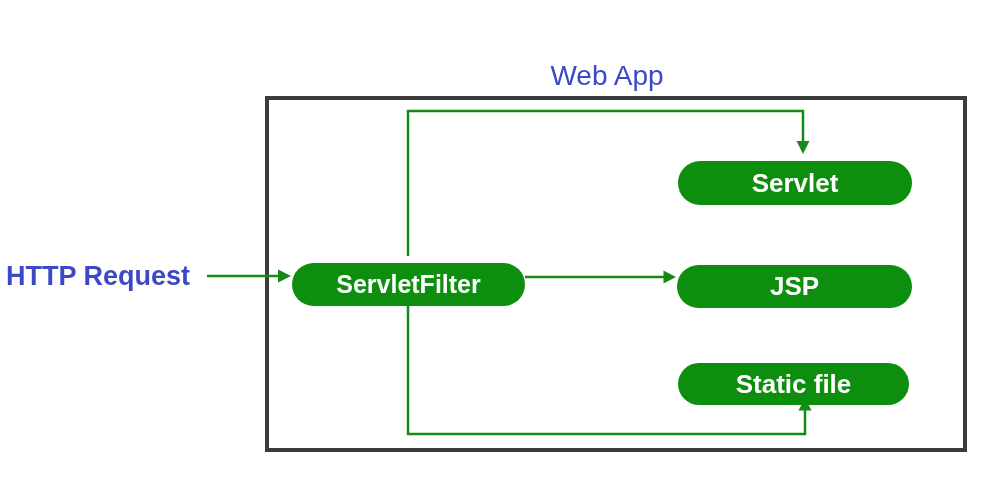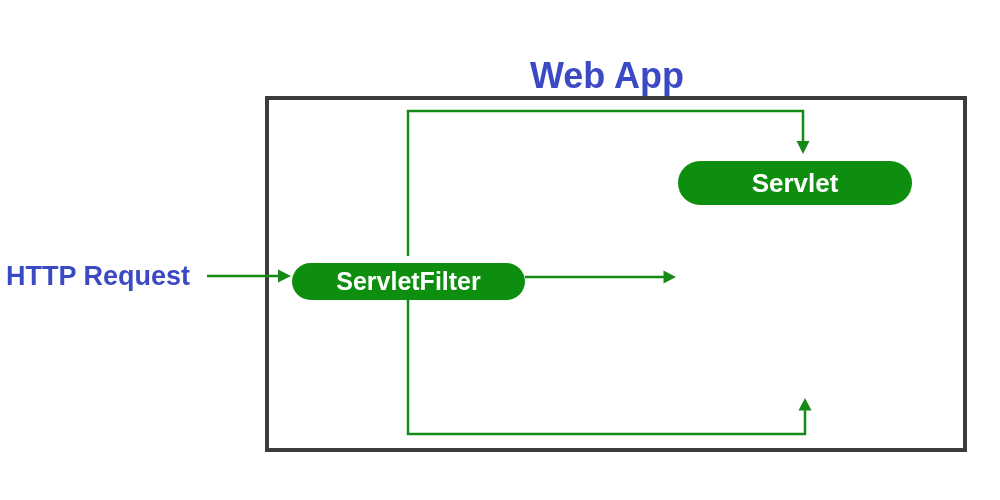--- a/index.html
+++ b/index.html
@@ -23,22 +23,22 @@
     height: 356px;
     border: 4px solid var(--box-border, #3B3B3B);
     box-sizing: border-box;
     background: transparent;
   }
   .diagram-title {
     position: absolute;
     left: 607px;
     top: 76px;
     transform: translate(-50%, -50%);
-    font-size: 36px;
-    font-weight: bold;
+    font-size: 28px;
+    font-weight: normal;
     letter-spacing: 0px;
     color: var(--label-blue, #3B4AC4);
     white-space: nowrap;
   }
   .http-label {
     position: absolute;
     left: 98px;
     top: 276px;
     transform: translate(-50%, -50%);
     font-size: 27px;
@@ -69,21 +69,21 @@
     align-items: center;
     justify-content: center;
     background: var(--node-fill, #0E8E0E);
     color: var(--node-text, #FFFFFF);
     font-weight: bold;
     font-size: 26px;
     border-radius: 22px;
     white-space: nowrap;
     margin-top: 8px;
   }
-  .pill-filter  { left: 292px; top: 255px; width: 233px; height: 37px; font-size: 25px; }
+  .pill-filter  { left: 292px; top: 255px; width: 233px; height: 43px; font-size: 25px; }
   .pill-servlet { left: 678px; top: 153px; width: 234px; height: 44px; }
   .pill-jsp     { left: 677px; top: 257px; width: 235px; height: 43px; }
   .pill-static  { left: 678px; top: 355px; width: 231px; height: 42px; }
 </style>
 </head>
 <body>
 
 <div class="canvas">
 
   <div class="diagram-title">Web App</div>
@@ -112,15 +112,17 @@
       <polygon points="805,398 798.5,410.5 811.5,410.5"></polygon>
     </g>
   </svg>
 
   <div class="http-label">HTTP Request</div>
 
   <div class="pill pill-filter">ServletFilter</div>
 
   <div class="pill pill-servlet">Servlet</div>
 
+  <div class="pill pill-jsp">JSP</div>
 
+  <div class="pill pill-static">Static file</div>
 
 </div>
 
 </body></html>

